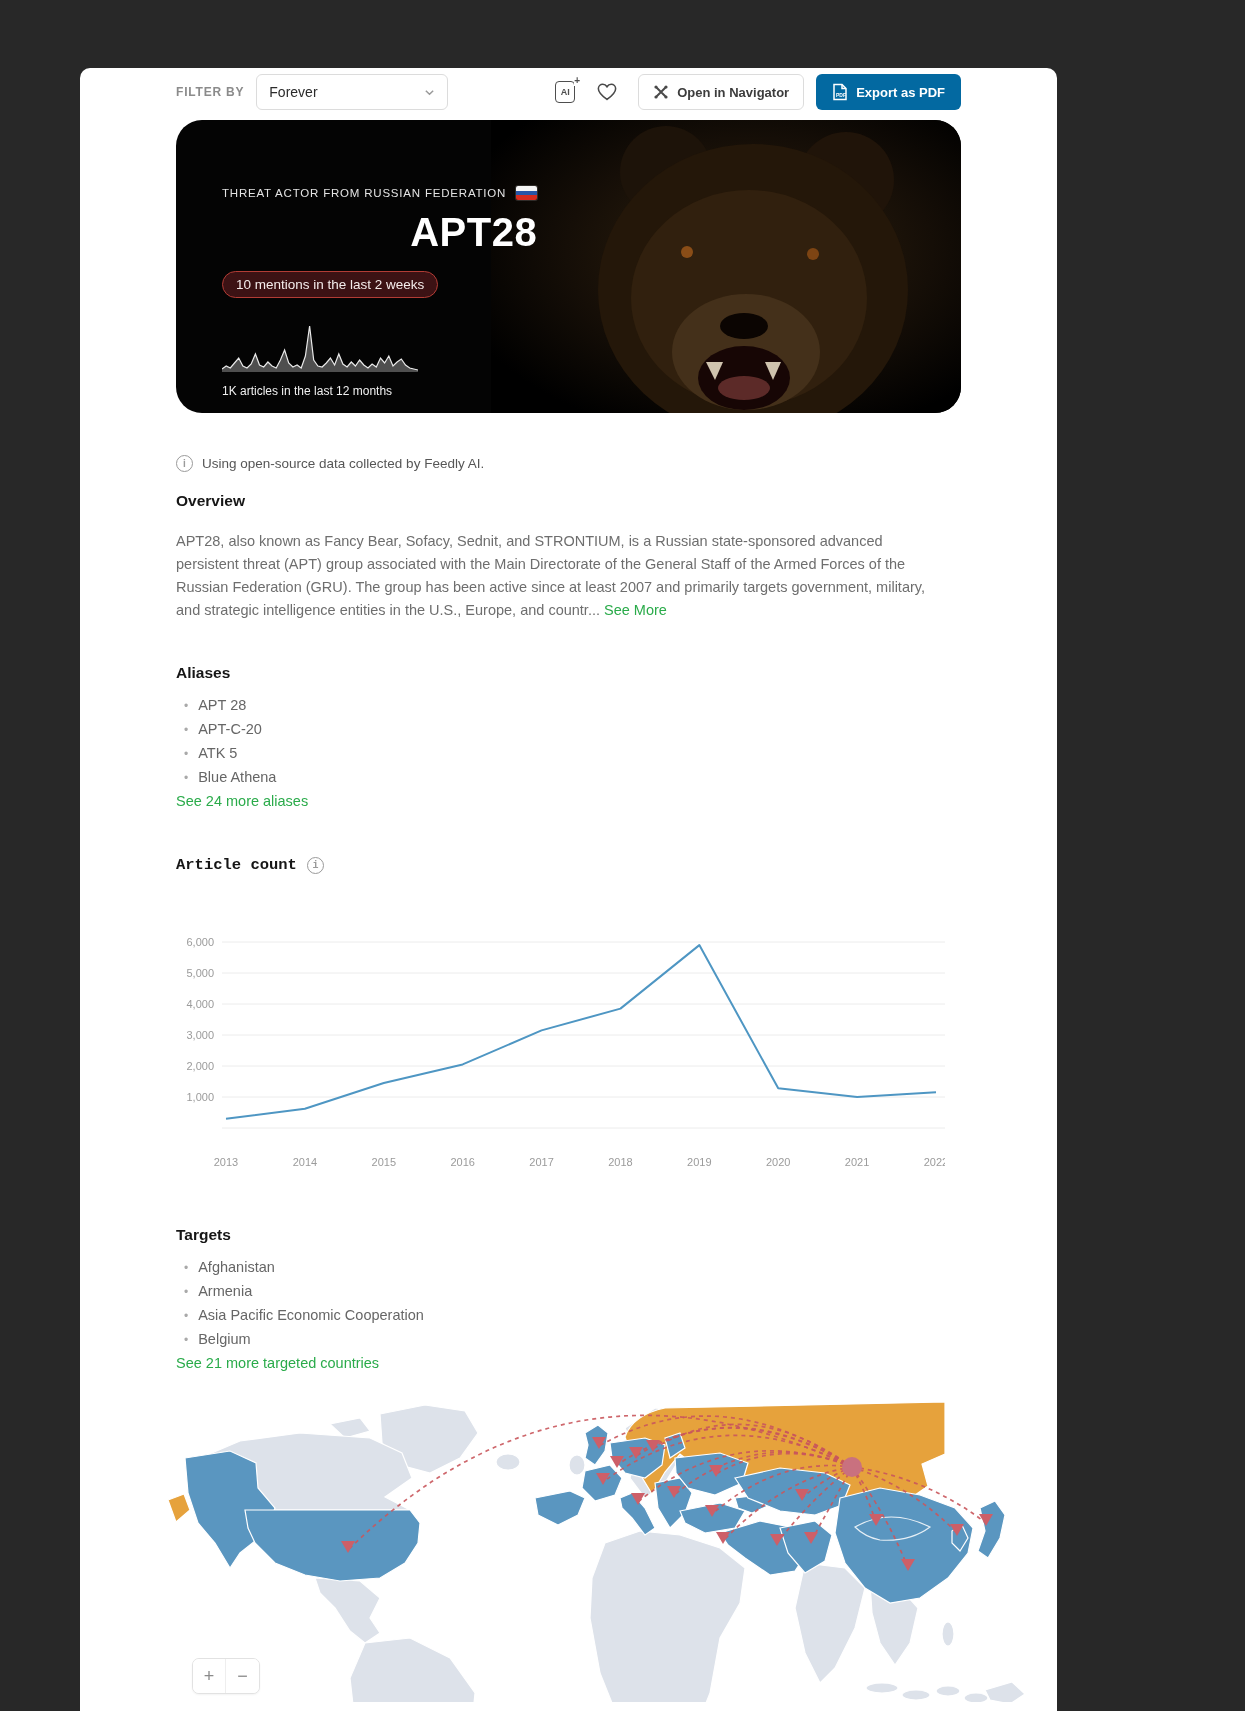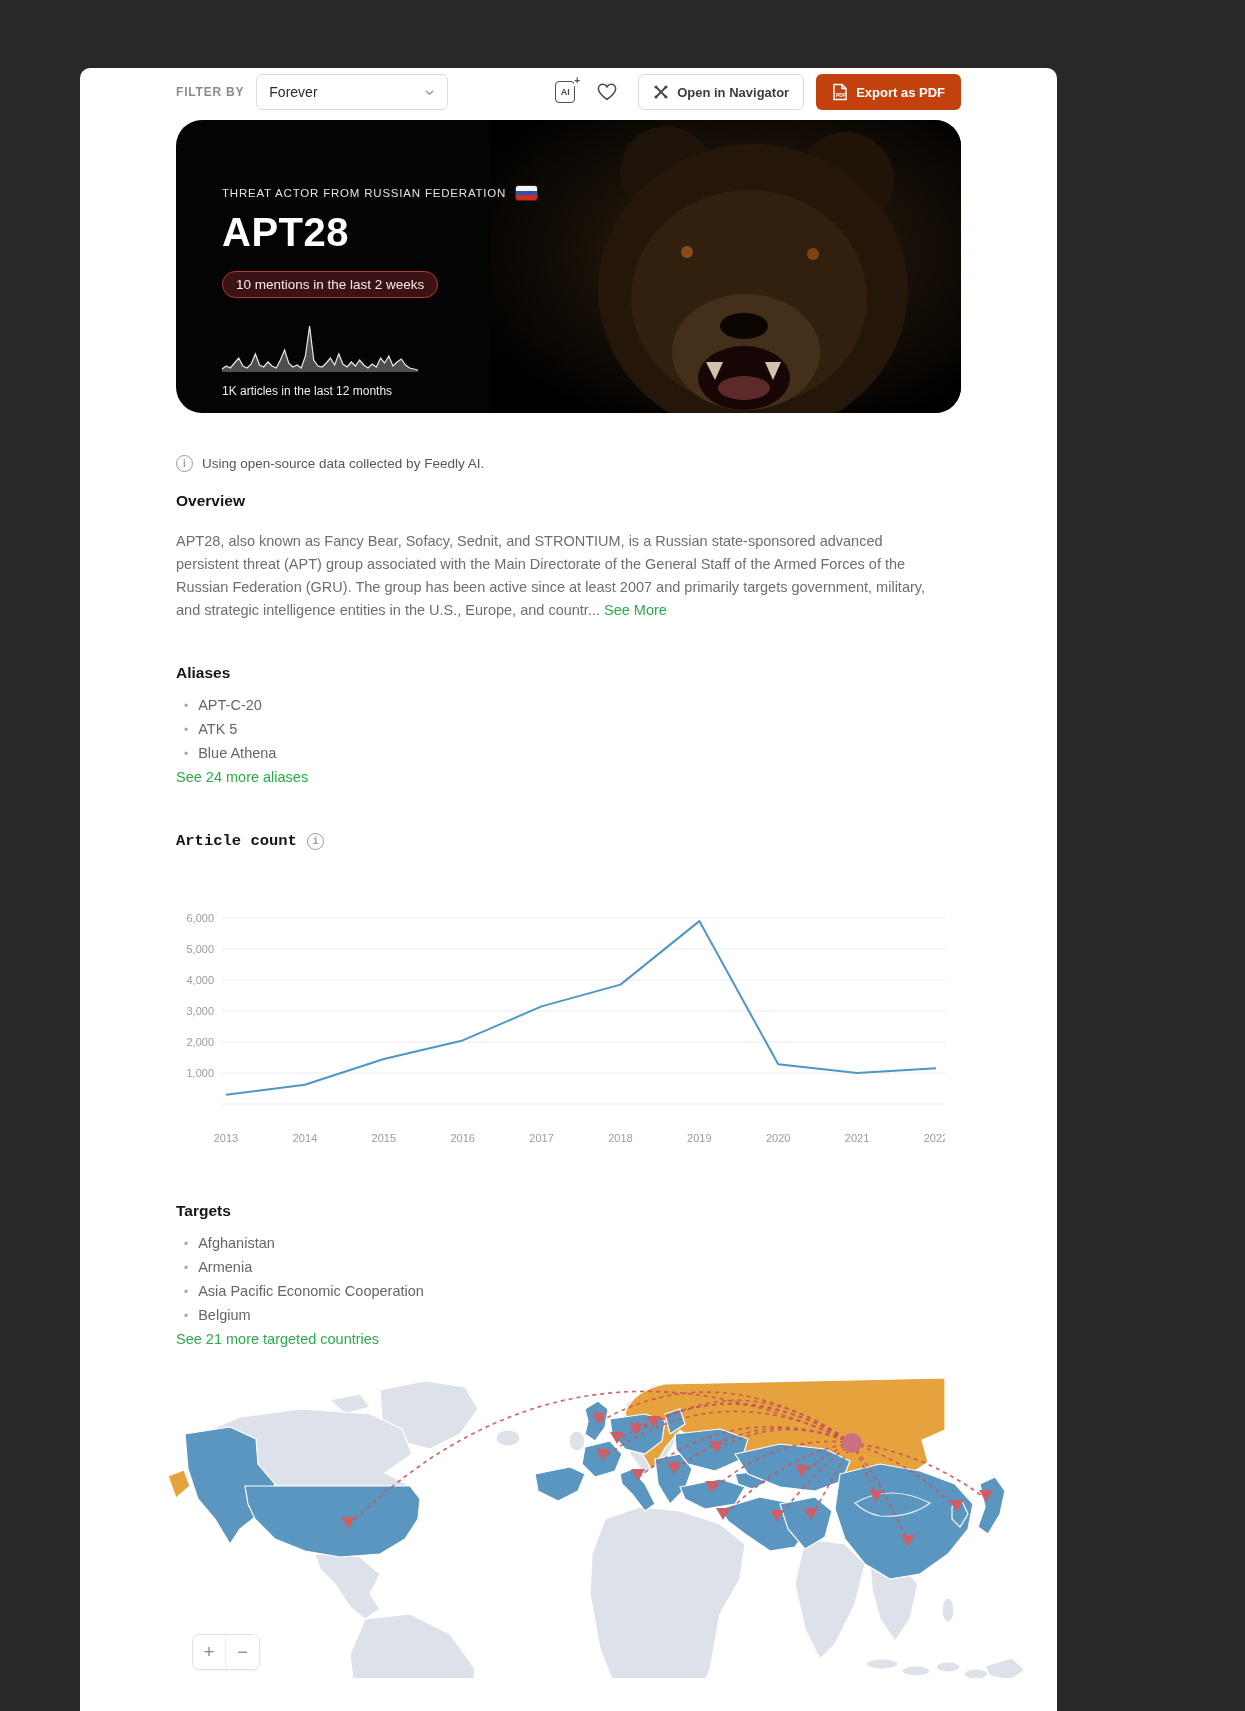--- a/index.html
+++ b/index.html
@@ -13,33 +13,33 @@
   .filter-label { font-size:12px; font-weight:bold; letter-spacing:.8px; color:#8b8b8b; margin-right:12px; }
   .filter-dd { width:192px; height:36px; border:1px solid #dcdcdc; border-radius:6px; display:flex; align-items:center; justify-content:space-between; padding:0 12px; cursor:pointer; background:#fff; }
   .filter-dd .val { font-size:14px; color:#2b2b2b; }
   .chev { width:11px; height:11px; stroke:#9a9a9a; fill:none; stroke-width:1.6; }
   .tb-spacer { flex:1; }
   .icon-btn { width:34px; height:34px; display:flex; align-items:center; justify-content:center; cursor:pointer; margin-left:8px; background:none; border:none; }
   .ai-box { width:20px; height:22px; border:1.6px solid #4e4e4e; border-radius:4px; position:relative; display:flex; align-items:center; justify-content:center; font-size:9px; font-weight:bold; color:#4e4e4e; }
   .ai-box .plus { position:absolute; top:-6px; right:-6px; font-size:10px; font-weight:bold; background:#fff; line-height:1; color:#4e4e4e; }
   .nav-btn { height:36px; border:1px solid #dcdcdc; border-radius:6px; background:#fff; display:flex; align-items:center; gap:8px; padding:0 14px; margin-left:14px; cursor:pointer; }
   .nav-btn span { font-size:13px; font-weight:bold; color:#3c3c3c; }
-  .pdf-btn { height:36px; border:none; border-radius:6px; background:#c2410c; display:flex; align-items:center; gap:8px; padding:0 16px; margin-left:12px; cursor:pointer; }
+  .pdf-btn { height:36px; border:none; border-radius:6px; background:#0369a1; display:flex; align-items:center; gap:8px; padding:0 16px; margin-left:12px; cursor:pointer; }
   .pdf-btn span { font-size:13px; font-weight:bold; color:#ffffff; }
 
   
   .hero { position:relative; margin:4px 96px 0 96px; height:293px; background:#040404; overflow:hidden;border-radius:26px; }
   .hero-bear { position:absolute; right:0; top:0; height:100%; }
   .hero-inner { position:absolute; left:46px; top:66px; }
   .kicker-row { display:flex; align-items:center; gap:10px; }
   .kicker { font-size:11.5px; letter-spacing:.8px; color:#e3e3e3; }
   .flag { width:21px; height:14px; border-radius:2px; overflow:hidden; display:inline-block; box-shadow:0 0 0 1px rgba(255,255,255,.15); }
   .flag div { height:33.33%; }
   .flag .w { background:#f5f5f5; } .flag .b { background:#2756a7; } .flag .r { background:#d52b1e; }
-  .hero-title { font-size:40px; font-weight:bold; color:#ffffff; margin-top:10px; letter-spacing:.5px; }
+  .hero-title { font-size:40px; font-weight:bold; color:#ffffff; margin-top:10px; letter-spacing:.5px;text-align:right; }
   .mentions { display:inline-block; margin-top:16px; padding:5px 13px; border:1.5px solid #b23c35; border-radius:15px; background:#3c1214; color:#f4eceb; font-size:13.5px; }
   .spark-wrap { margin-top:22px; }
   .spark-caption { margin-top:6px; font-size:12px; color:#f0f0f0; }
 
   
   .content { padding:0 96px; }
   .info-row { display:flex; align-items:center; gap:9px; margin-top:42px; }
   .info-row .txt { font-size:13.5px; color:#565656; }
   .i-icon { width:17px; height:17px; border:1.3px solid #9a9a9a; border-radius:50%; color:#9a9a9a; font-size:10px; display:flex; align-items:center; justify-content:center; font-weight:bold; flex:0 0 auto; }
   h2.sec { font-size:15.5px; font-weight:bold; color:#161616; }
@@ -165,20 +165,21 @@
         <span class="txt">Using open-source data collected by Feedly AI.</span>
       </div>
 
       
       <h2 class="sec sec-overview">Overview</h2>
       <p class="para"><span>APT28, also known as Fancy Bear, Sofacy, Sednit, and STRONTIUM, is a Russian state-sponsored advanced persistent threat (APT) group associated with the Main Directorate of the General Staff of the Armed Forces of the Russian Federation (GRU). The group has been active since at least 2007 and primarily targets government, military, and strategic intelligence entities in the U.S., Europe, and countr... </span><a class="green">See More</a></p>
 
       
       <h2 class="sec sec-aliases">Aliases</h2>
       <ul class="dots">
+        <li>APT 28</li>
         <li>APT-C-20</li>
         <li>ATK 5</li>
         <li>Blue Athena</li>
       </ul>
       <a class="green see-link">See 24 more aliases</a>
 
       
       <div class="sec-articles">
         <h2 class="sec">Article count</h2>
         <span class="i-icon">i</span>

